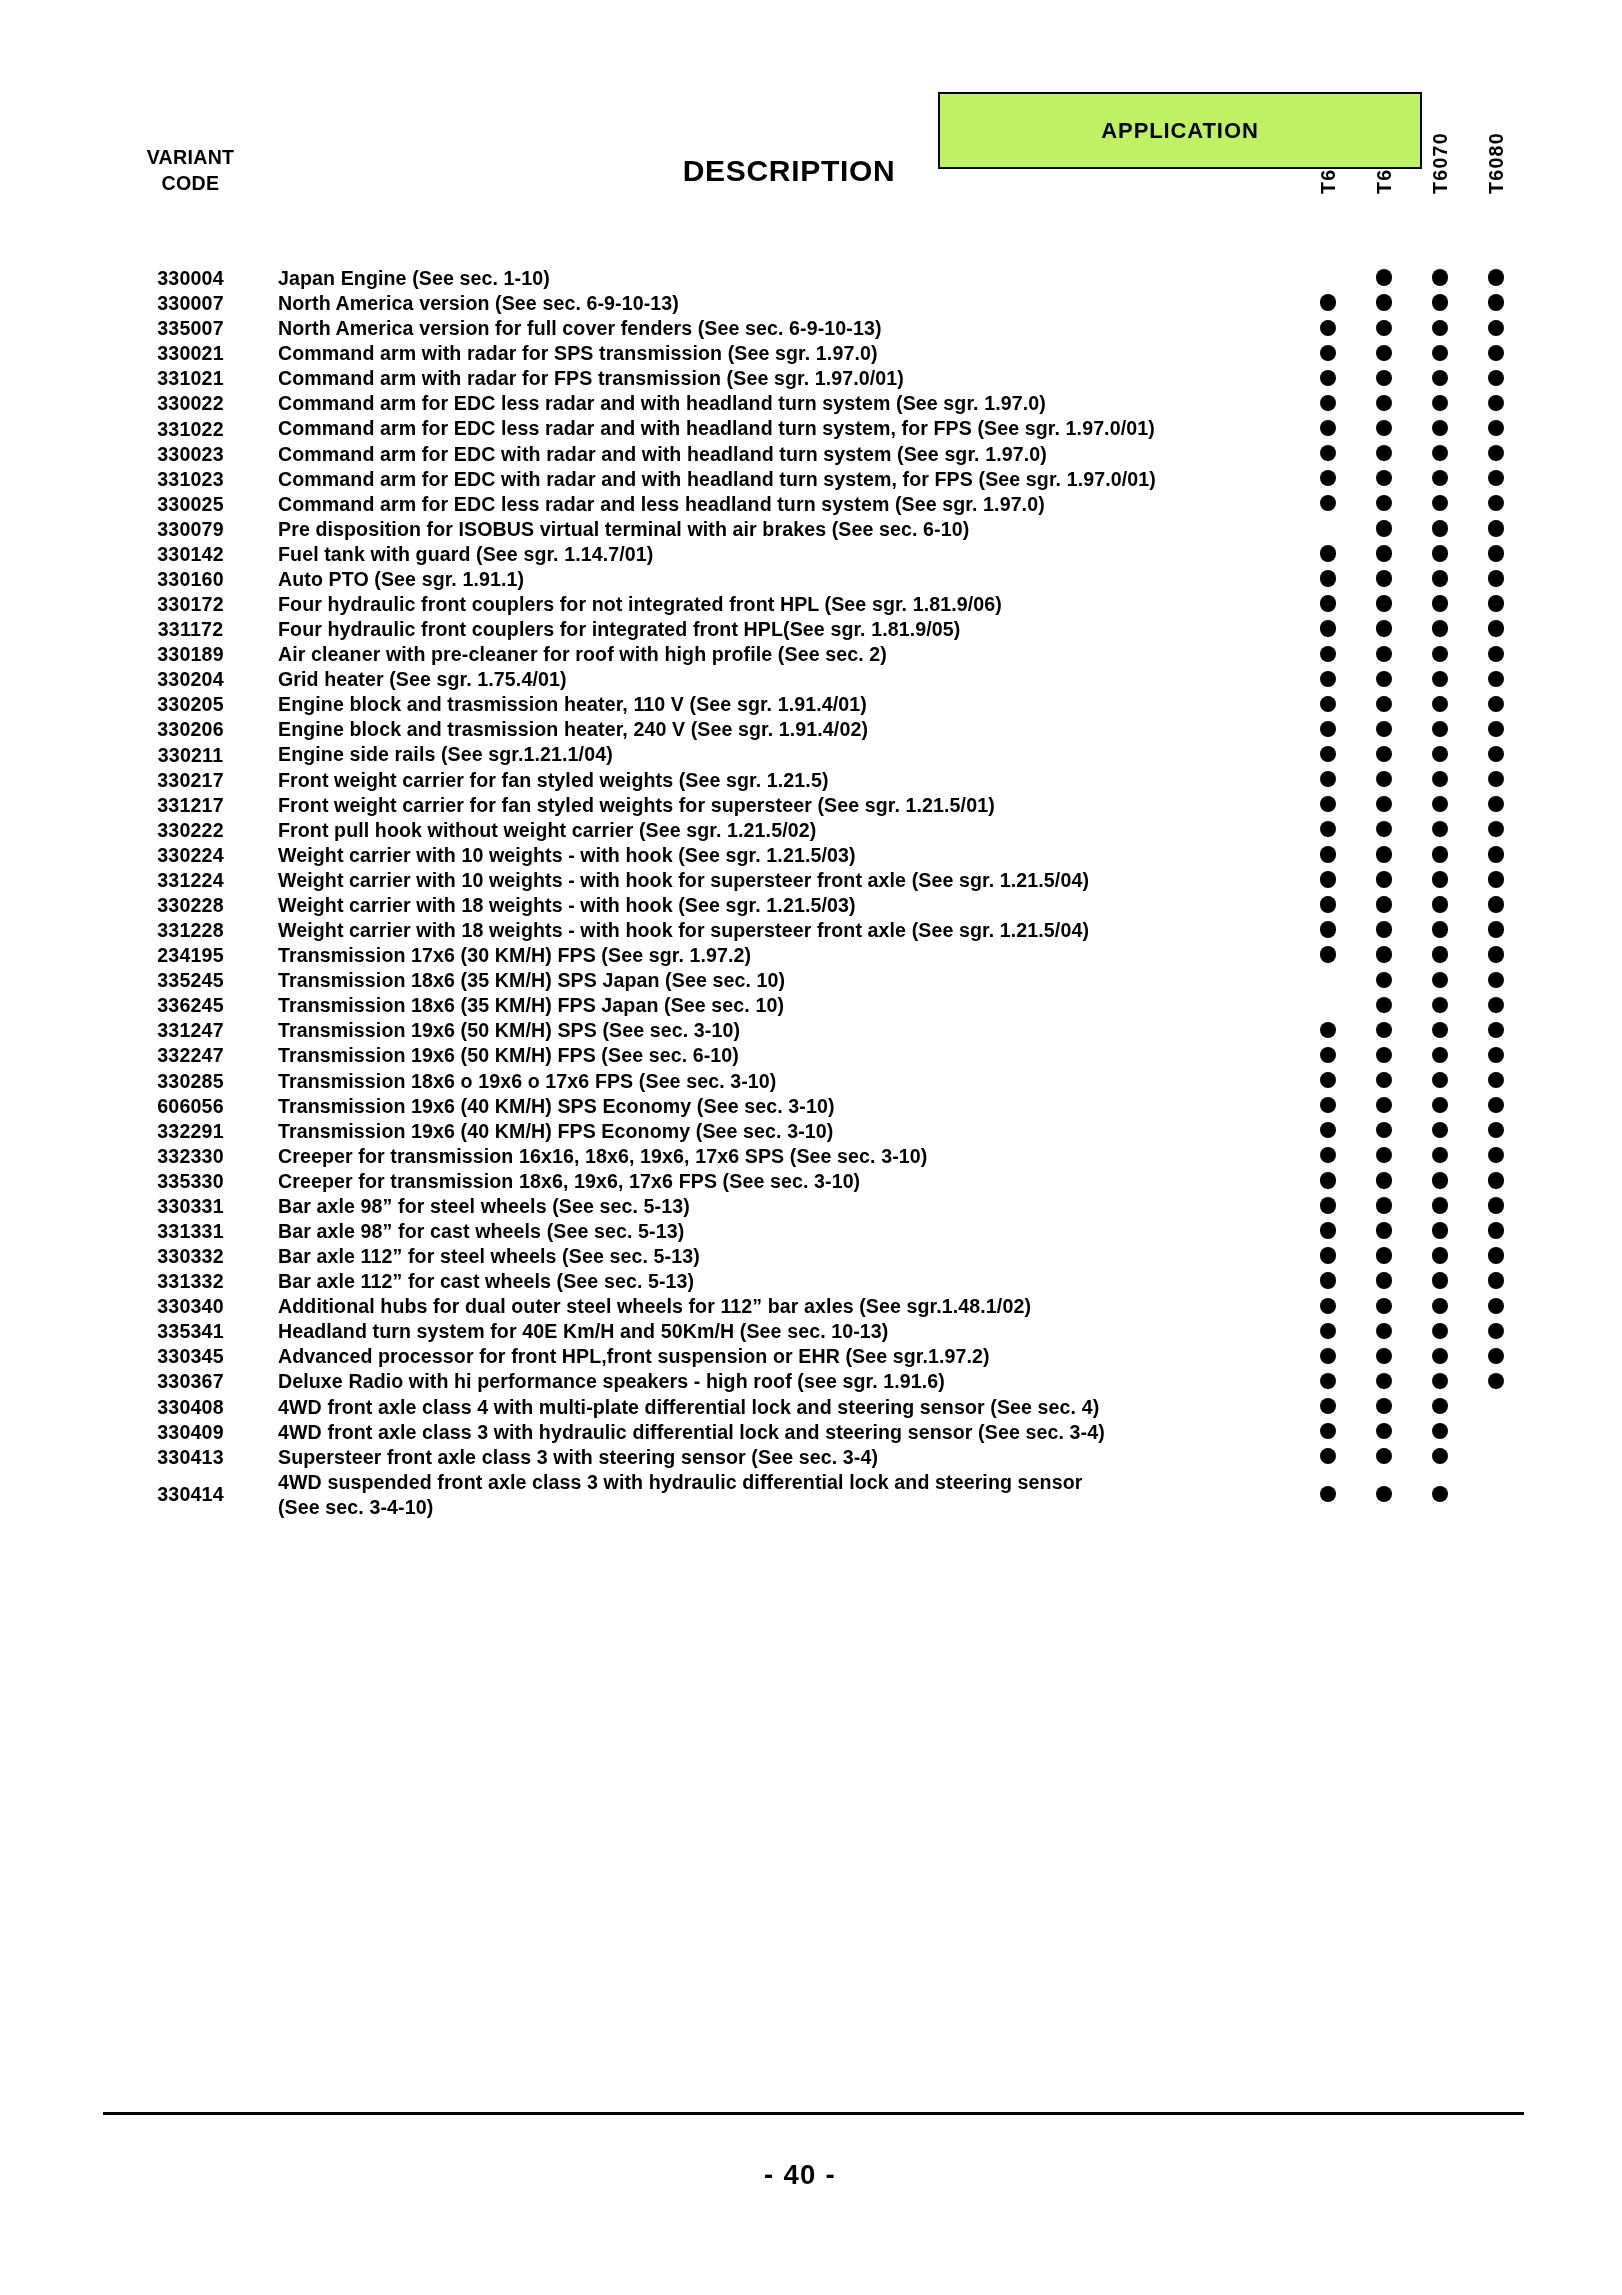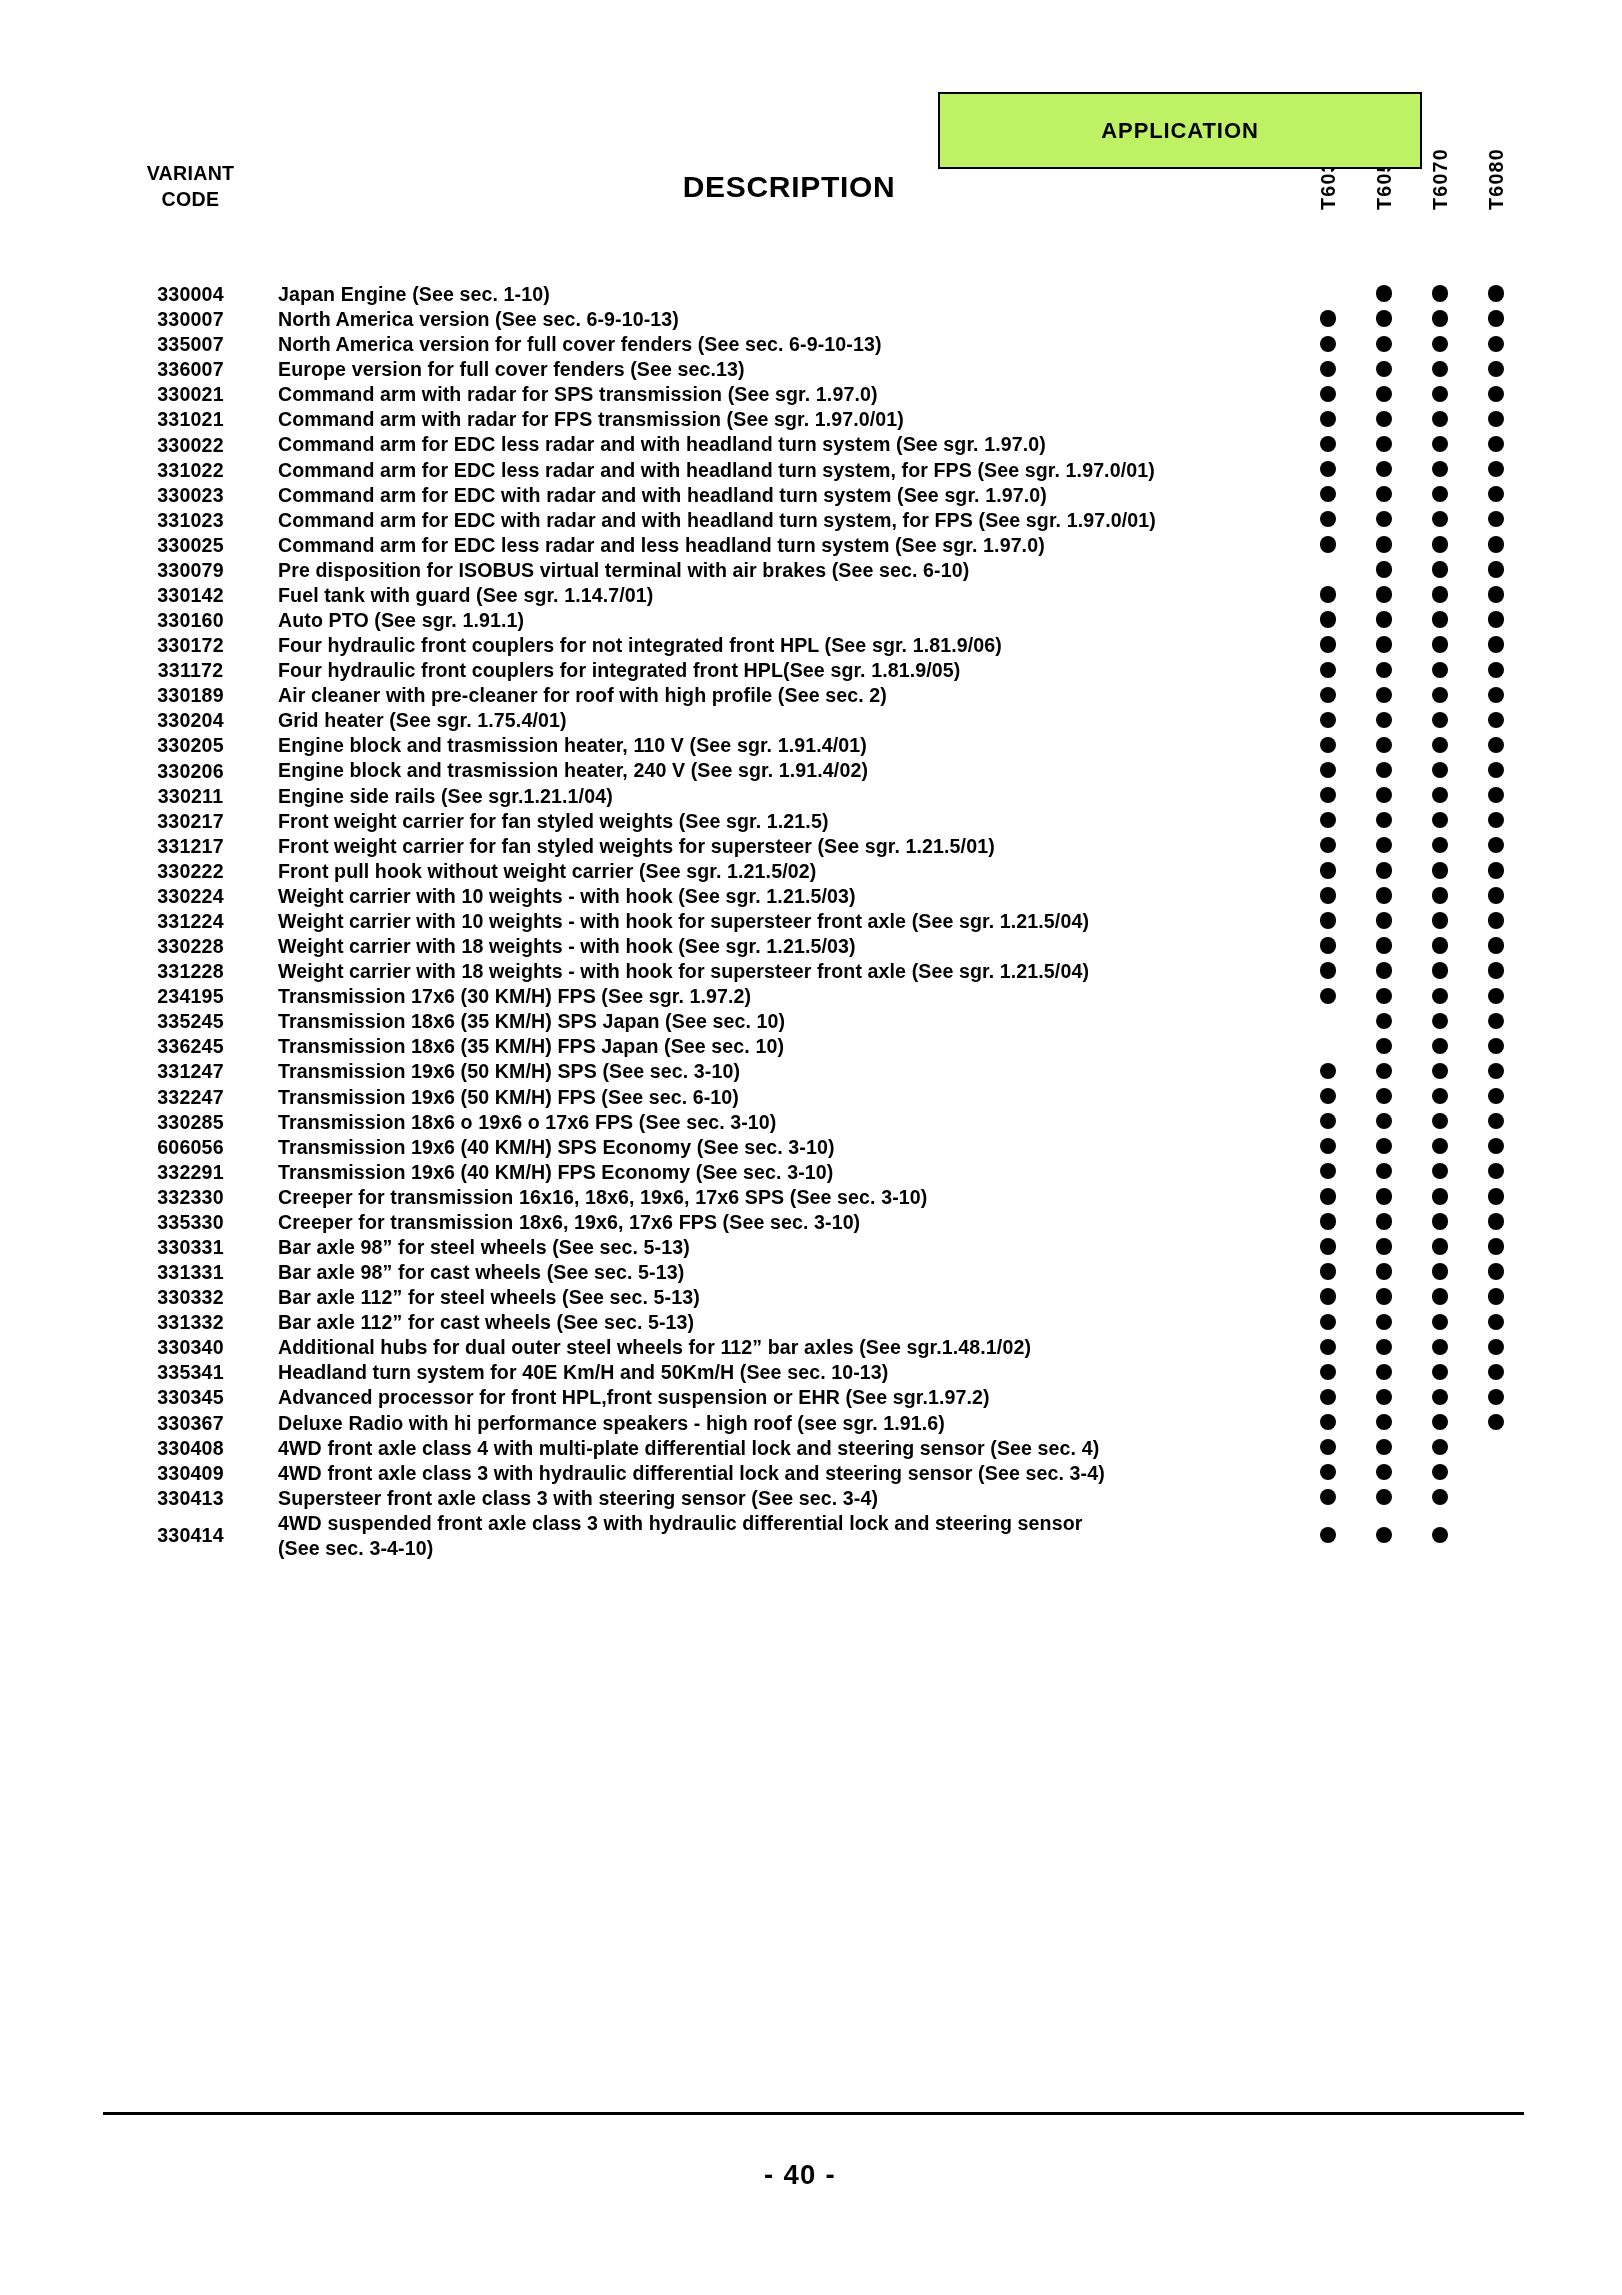--- a/index.html
+++ b/index.html
@@ -22,21 +22,21 @@
     left: 0; top: 0;
     width: 1623px;
     height: 2295px;
     box-sizing: border-box;
   }
 
   
   #variant-table {
     position: absolute;
     left: 103px;
-    top: 92px;
+    top: 76px;
     width: 1421px;
     border-collapse: collapse;
     table-layout: fixed;
   }
   #variant-table td, #variant-table th {
     border: 0;
     padding: 0;
     vertical-align: middle;
   }
 
@@ -217,28 +217,20 @@
         </tr>
         <tr>
           <td class="body-code">335007</td>
           <td class="body-desc">North America version for full cover fenders (See sec. 6-9-10-13)</td>
           <td class="body-dot"><span class="dot"></span></td>
           <td class="body-dot"><span class="dot"></span></td>
           <td class="body-dot"><span class="dot"></span></td>
           <td class="body-dot last"><span class="dot"></span></td>
         </tr>
         <tr>
-          <td class="body-code">336007</td>
-          <td class="body-desc">Europe version for full cover fenders (See sec.13)</td>
-          <td class="body-dot"><span class="dot"></span></td>
-          <td class="body-dot"><span class="dot"></span></td>
-          <td class="body-dot"><span class="dot"></span></td>
-          <td class="body-dot last"><span class="dot"></span></td>
-        </tr>
-        <tr>
           <td class="body-code">330021</td>
           <td class="body-desc">Command arm with radar for SPS transmission (See sgr. 1.97.0)</td>
           <td class="body-dot"><span class="dot"></span></td>
           <td class="body-dot"><span class="dot"></span></td>
           <td class="body-dot"><span class="dot"></span></td>
           <td class="body-dot last"><span class="dot"></span></td>
         </tr>
         <tr>
           <td class="body-code">331021</td>
           <td class="body-desc">Command arm with radar for FPS transmission (See sgr. 1.97.0/01)</td>

